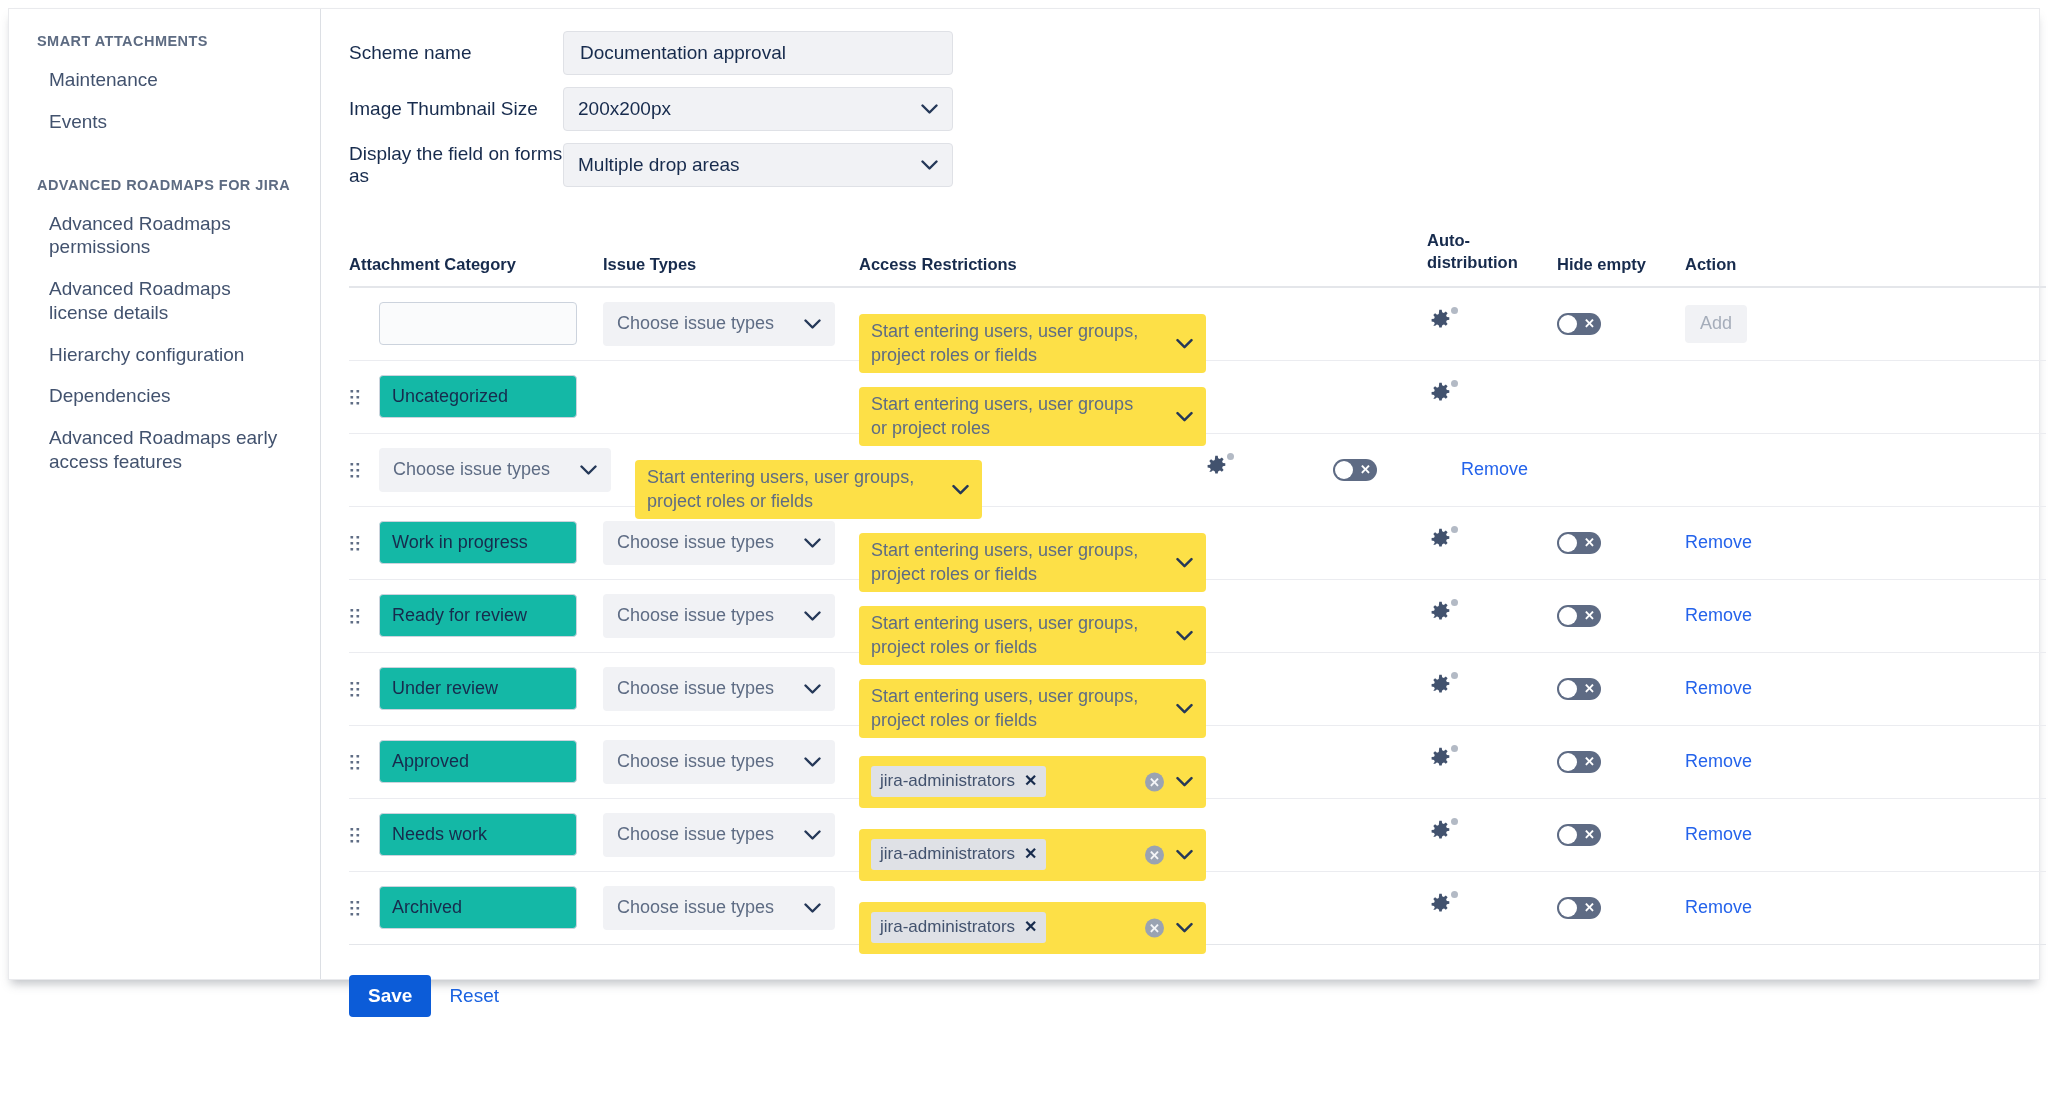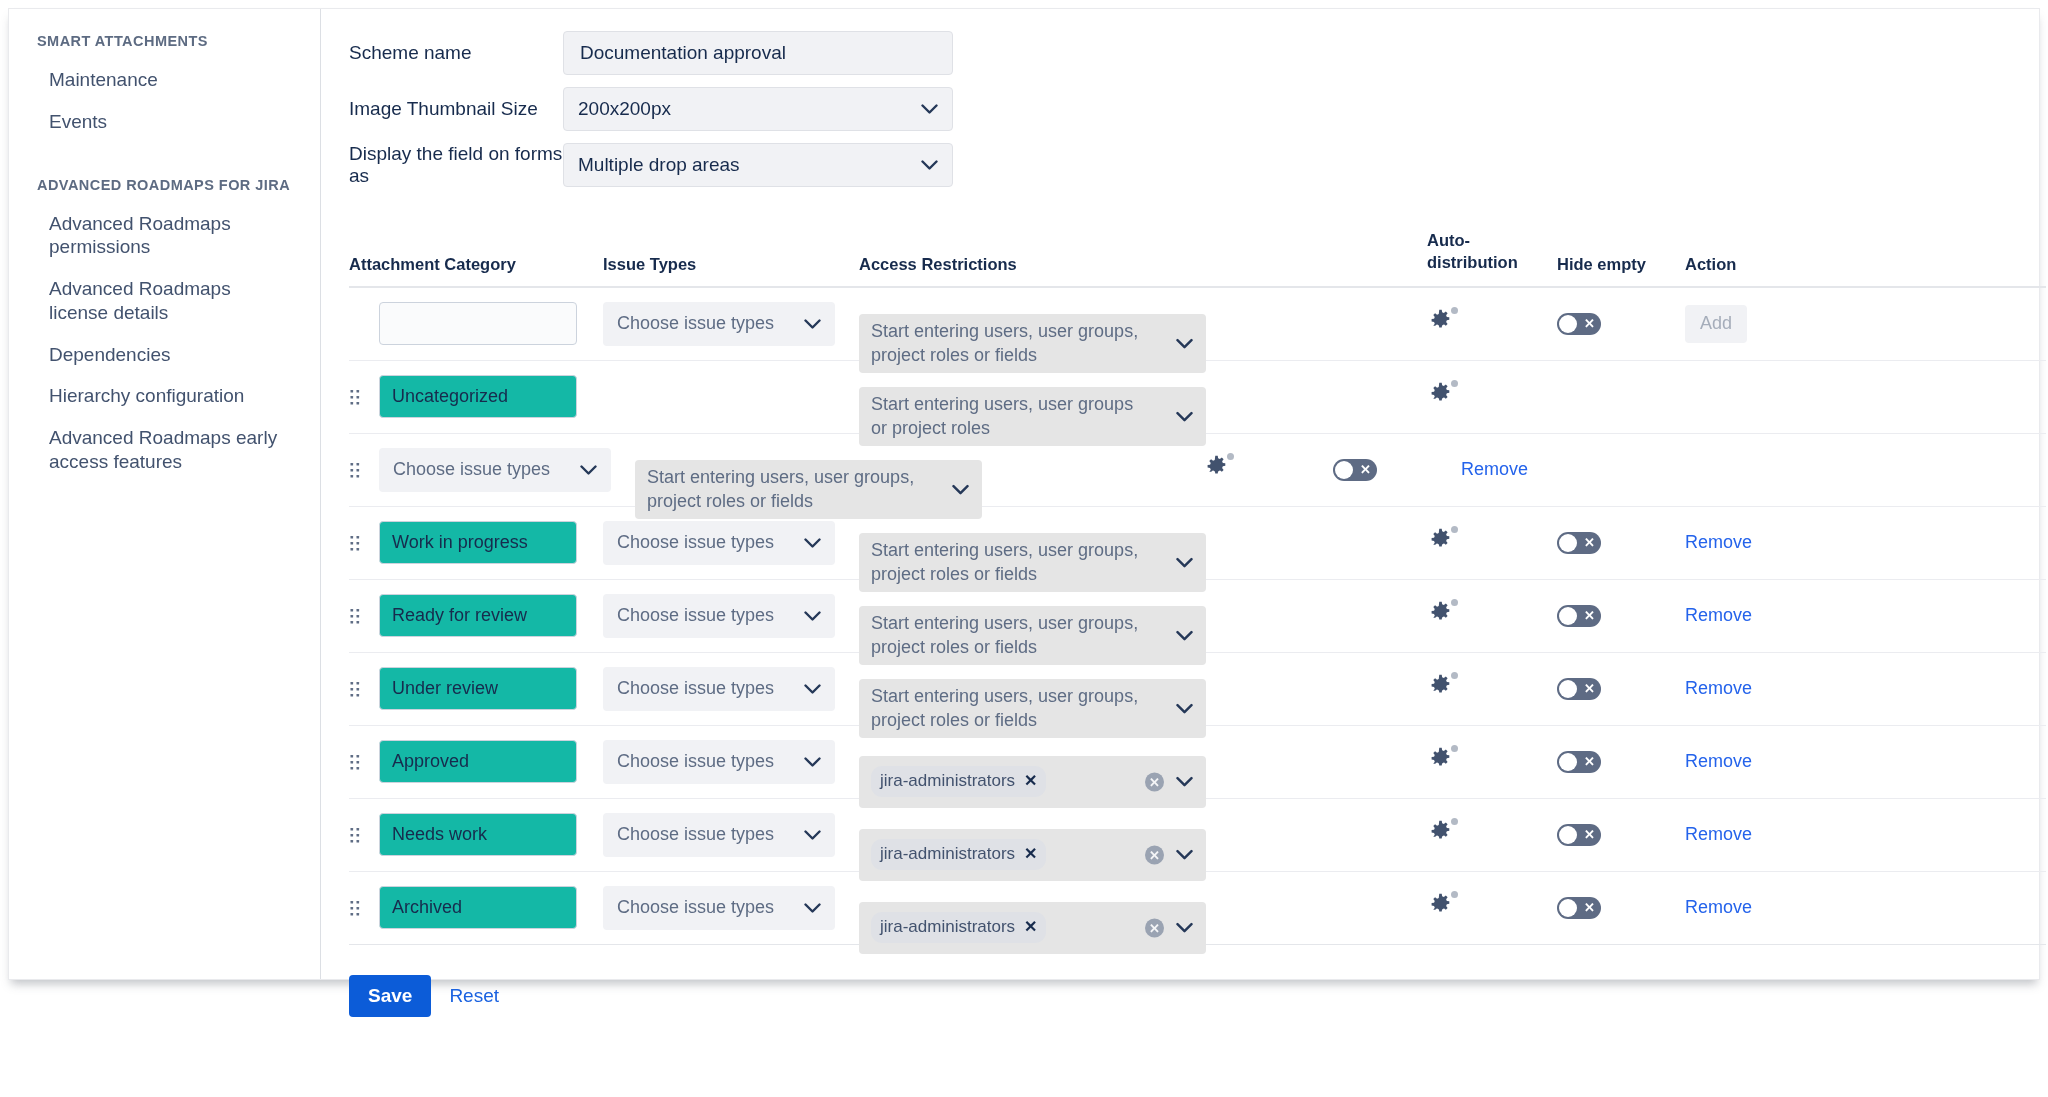--- a/index.html
+++ b/index.html
@@ -113,37 +113,37 @@
     width:232px; height:44px;
     background:#f1f2f5; border-radius:4px;
     display:flex; align-items:center; padding:0 14px;
     font-size:18px; color:#5e6c84;
     position:relative;
   }
   .sel .chev { position:absolute; right:14px; top:50%; transform:translateY(-50%); }
 
   .acc {
     width:347px; min-height:52px;
-    background:#e5e5e5; border-radius:4px;
+    background:#fde047; border-radius:4px;
     display:flex; align-items:center;
     padding:6px 54px 6px 12px;
     font-size:18px; color:#5e6c84;
     position:relative; line-height:1.32;margin-top:40px;
   }
   .acc .acc-txt { display:block; }
   .acc .chev { position:absolute; right:13px; top:50%; transform:translateY(-50%); }
   .acc .clear {
     position:absolute; right:42px; top:50%; transform:translateY(-50%);
     width:19px; height:19px; border-radius:50%;
     background:#9aa3b2; color:#f4f5f7;
     display:flex; align-items:center; justify-content:center;
     font-size:13px; font-weight:700; line-height:1;
   }
   .chip {
-    background:#dfe1e6; border-radius:11px;
+    background:#dfe1e6; border-radius:3px;
     padding:4px 8px 5px 9px;
     font-size:17px; color:#42526e;
     display:inline-flex; align-items:center; gap:9px;
   }
   .chip .x { font-size:16px; font-weight:700; color:#172b4d; }
 
   .gear { width:30px; height:30px; position:relative; display:inline-block; }
   .gear .dot {
     position:absolute; right:-1px; top:-1px;
     width:7px; height:7px; border-radius:50%;
@@ -199,24 +199,24 @@
     <div class="side-gap"></div>
 
     <div class="side-section-title">ADVANCED ROADMAPS FOR JIRA</div>
     <div class="side-item">
       <span>Advanced Roadmaps permissions</span>
     </div>
     <div class="side-item">
       <span>Advanced Roadmaps license details</span>
     </div>
     <div class="side-item">
+      <span>Hierarchy configuration</span>
+    </div>
+    <div class="side-item">
       <span>Dependencies</span>
-    </div>
-    <div class="side-item">
-      <span>Hierarchy configuration</span>
     </div>
     <div class="side-item">
       <span>Advanced Roadmaps early access features</span>
     </div>
   </div>
 
   <div class="content">
 
     <div class="form-row">
       <div class="form-label">Scheme name</div>

